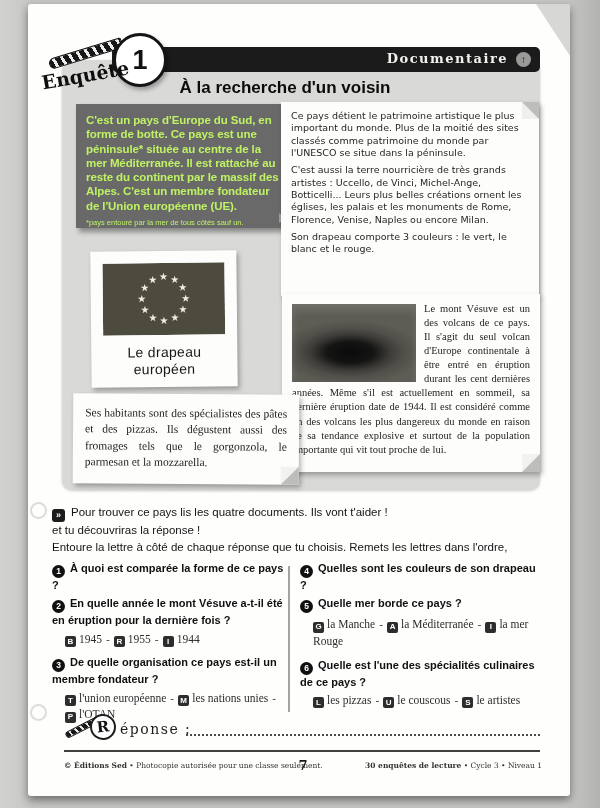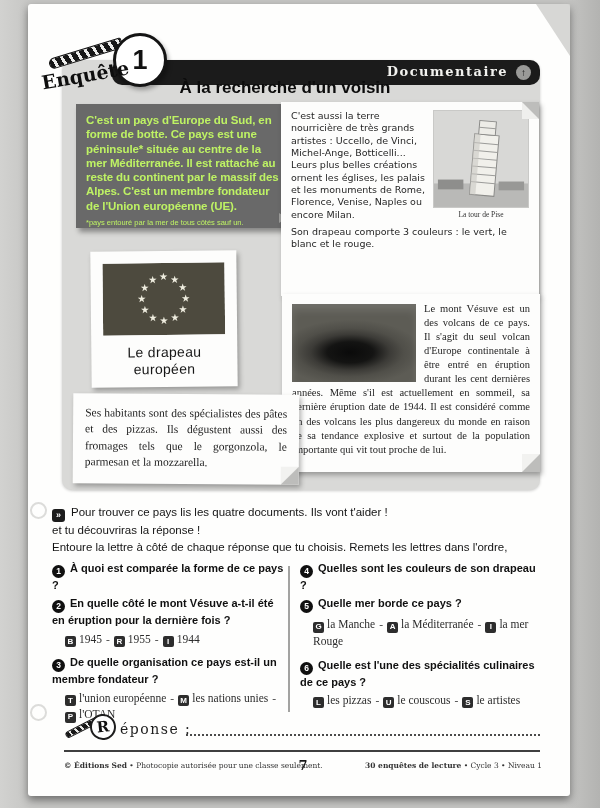--- a/index.html
+++ b/index.html
@@ -7,22 +7,22 @@
   .screen { position:relative; width:600px; height:808px; overflow:hidden;
     background:linear-gradient(90deg,#d2d2d0 0,#c6c6c4 30px,#c6c6c4 565px,#b3b3b1 600px); }
   .page { position:absolute; left:28px; top:4px; width:542px; height:792px;
     background:#fefefd; border-radius:3px; box-shadow:0 4px 9px rgba(0,0,0,.45); }
   .page-curl { position:absolute; top:0; right:0; width:0; height:0;
     border-top:52px solid #cdcdcb; border-left:34px solid transparent; opacity:.8; }
   .hole-punch { position:absolute; left:2px; width:17px; height:17px; border-radius:50%;
     border:2px solid #dcdcda; }
 
   
-  .banner { position:absolute; left:84px; top:56px; width:428px; height:25px; background:#1b1b1b;
-    border-radius:10px; z-index:1; }
+  .banner { position:absolute; left:84px; top:43px; width:428px; height:25px; background:#1b1b1b;
+    border-radius:5px; z-index:1; }
   .banner-label { position:absolute; right:32px; top:4px; color:#f2f2ef;
     font-family:"DejaVu Serif", serif; font-weight:bold; font-size:13px; letter-spacing:1.5px; }
   .banner-arrow { position:absolute; right:9px; top:5px; width:15px; height:15px; border-radius:50%;
     background:#9a9a98; color:#101010; font-size:10px; font-weight:bold; display:flex;
     align-items:center; justify-content:center; }
   .mag-handle { position:absolute; left:18px; top:33px; width:76px; height:11px; z-index:2;
     transform:rotate(-17deg); transform-origin:right center; border-radius:6px 2px 2px 6px;
     background:repeating-linear-gradient(75deg,#171717 0 5px,#ececea 5px 8px);
     border:1px solid #0f0f0f; }
   .mag-lens { position:absolute; left:85px; top:29px; width:54px; height:54px; border-radius:50%;
@@ -140,41 +140,21 @@
     <div class="card"></div>
     <div class="title">À la recherche d'un voisin</div>
 
     <div class="note country-note">
       <p>C'est un pays d'Europe du Sud, en forme de botte. Ce pays est une péninsule* située au centre de la mer Méditerranée. Il est rattaché au reste du continent par le massif des Alpes. C'est un membre fondateur de l'Union européenne (UE).</p>
       <span class="footnote">*pays entouré par la mer de tous côtés sauf un.</span>
       <span class="corner-arrow"></span>
     </div>
 
     <div class="note heritage-note fold-tr">
-      <div class="pisa-fig">
-        <svg viewBox="0 0 96 98">
-          <rect width="96" height="98" fill="#d8d8d6"></rect>
-          <rect y="74" width="96" height="24" fill="#b9b9b7"></rect>
-          <rect x="4" y="70" width="26" height="10" fill="#8e8e8c"></rect>
-          <rect x="66" y="72" width="26" height="9" fill="#989896"></rect>
-          <g transform="rotate(5 48 88)">
-            <rect x="36" y="24" width="25" height="62" fill="#f1f0eb" stroke="#8a8a88" stroke-width="1"></rect>
-            <line x1="36" y1="33" x2="61" y2="33" stroke="#9b9b99"></line>
-            <line x1="36" y1="41" x2="61" y2="41" stroke="#9b9b99"></line>
-            <line x1="36" y1="49" x2="61" y2="49" stroke="#9b9b99"></line>
-            <line x1="36" y1="57" x2="61" y2="57" stroke="#9b9b99"></line>
-            <line x1="36" y1="65" x2="61" y2="65" stroke="#9b9b99"></line>
-            <line x1="36" y1="73" x2="61" y2="73" stroke="#9b9b99"></line>
-            <rect x="40" y="10" width="17" height="14" fill="#edece7" stroke="#8a8a88" stroke-width="1"></rect>
-            <line x1="40" y1="17" x2="57" y2="17" stroke="#9b9b99"></line>
-            <rect x="36" y="24" width="6" height="62" fill="#c9c8c3" opacity=".6"></rect>
-          </g>
-        </svg>
-        <div class="pisa-caption">La tour de Pise</div>
-      </div>
+      <p>Ce pays détient le patrimoine artistique le plus important du monde. Plus de la moitié des sites classés comme patrimoine du monde par l'UNESCO se situe dans la péninsule.</p>
       <p>C'est aussi la terre nourricière de très grands artistes : Uccello, de Vinci, Michel-Ange, Botticelli... Leurs plus belles créations ornent les églises, les palais et les monuments de Rome, Florence, Venise, Naples ou encore Milan.</p>
       <p>Son drapeau comporte 3 couleurs : le vert, le blanc et le rouge.</p>
     </div>
 
     <div class="note flag-card">
       <svg width="122" height="72" viewBox="0 0 122 72">
         <rect width="122" height="72" fill="#4d4a3e"></rect>
         <g fill="#efeddf" font-family="DejaVu Sans" font-size="10" text-anchor="middle">
           <text x="61" y="17">★</text>
             <text x="72" y="20">★</text>
@@ -213,21 +193,21 @@
       <div>Entoure la lettre à côté de chaque réponse que tu choisis. Remets les lettres dans l'ordre,</div>
     </div>
 
     <div class="col-divider"></div>
 
     <div class="qcol left">
       <div class="q">
         <div class="q-head"><span class="q-num">1</span><span>À quoi est comparée la forme de ce pays ?</span></div>
       </div>
       <div class="q">
-        <div class="q-head"><span class="q-num">2</span><span>En quelle côté le mont Vésuve a-t-il été en éruption pour la dernière fois ?</span></div>
+        <div class="q-head"><span class="q-num">2</span><span>En quelle année le mont Vésuve a-t-il été en éruption pour la dernière fois ?</span></div>
         <div class="answers">
           <span><span class="chip">B</span><span>1945</span></span><span class="sep">-</span><span><span class="chip">R</span><span>1955</span></span><span class="sep">-</span><span><span class="chip">I</span><span>1944</span></span>
         </div>
       </div>
       <div class="q">
         <div class="q-head"><span class="q-num">3</span><span>De quelle organisation ce pays est-il un membre fondateur ?</span></div>
         <div class="answers">
           <span><span class="chip">T</span><span>l'union européenne</span></span><span class="sep">-</span><span><span class="chip">M</span><span>les nations unies</span></span><span class="sep">-</span><span><span class="chip">P</span><span>l'OTAN</span></span>
         </div>
       </div>

